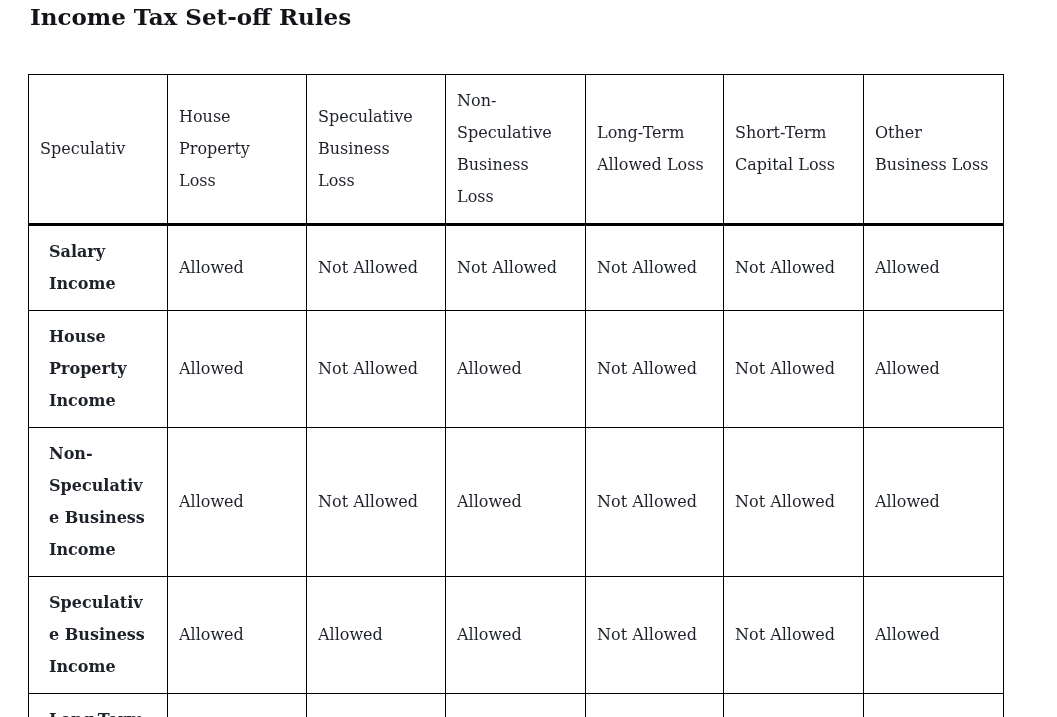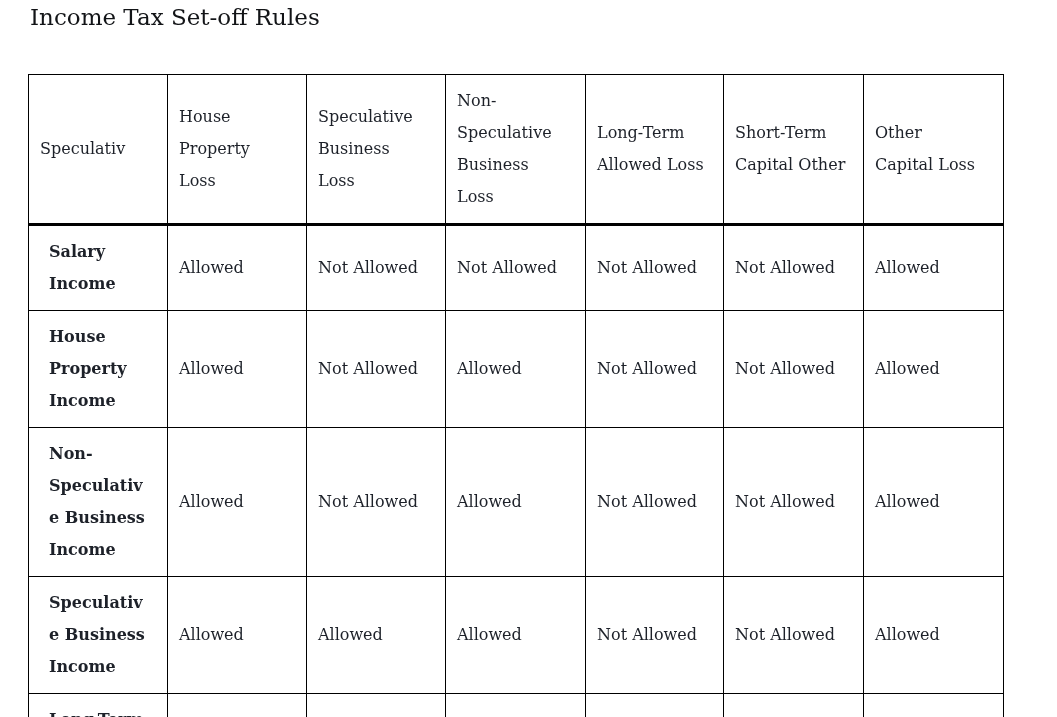--- a/index.html
+++ b/index.html
@@ -9,21 +9,21 @@
     width: 1057px;
     height: 717px;
     overflow: hidden;
   }
   body {
     font-family: "DejaVu Serif", "Liberation Serif", serif;
     color: #1d2129;
   }
   h1.page-title {
     font-size: 23px;
-    font-weight: normal;
+    font-weight: bold;
     color: #121417;
     margin: 4px 0 0 30px;
     line-height: 1.15;
   }
   table.setoff-table {
     border-collapse: collapse;
     table-layout: fixed;
     margin: 44px 0 0 28px;
     width: 975px;
   }
@@ -71,23 +71,23 @@
       <th>Speculative
 Business
 Loss</th>
       <th>Non-
 Speculative
 Business
 Loss</th>
       <th>Long-Term
 Allowed Loss</th>
       <th>Short-Term
-Capital Other</th>
+Capital Loss</th>
       <th>Other
-Capital Loss</th>
+Business Loss</th>
     </tr>
   </thead>
   <tbody>
     <tr>
       <th>Salary
 Income</th>
       <td>Allowed</td>
       <td>Not Allowed</td>
       <td>Not Allowed</td>
       <td>Not Allowed</td>

